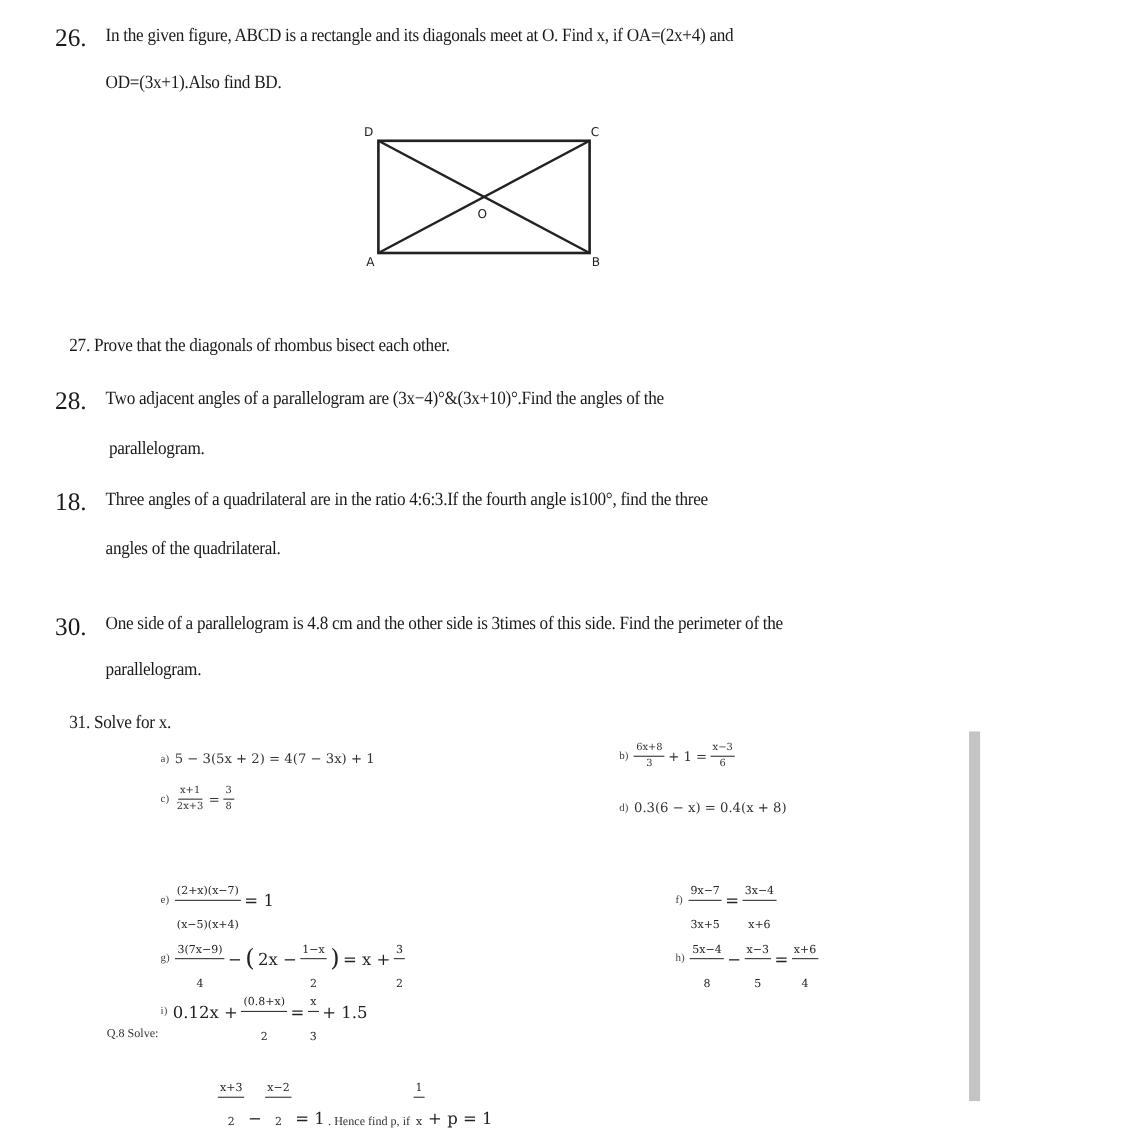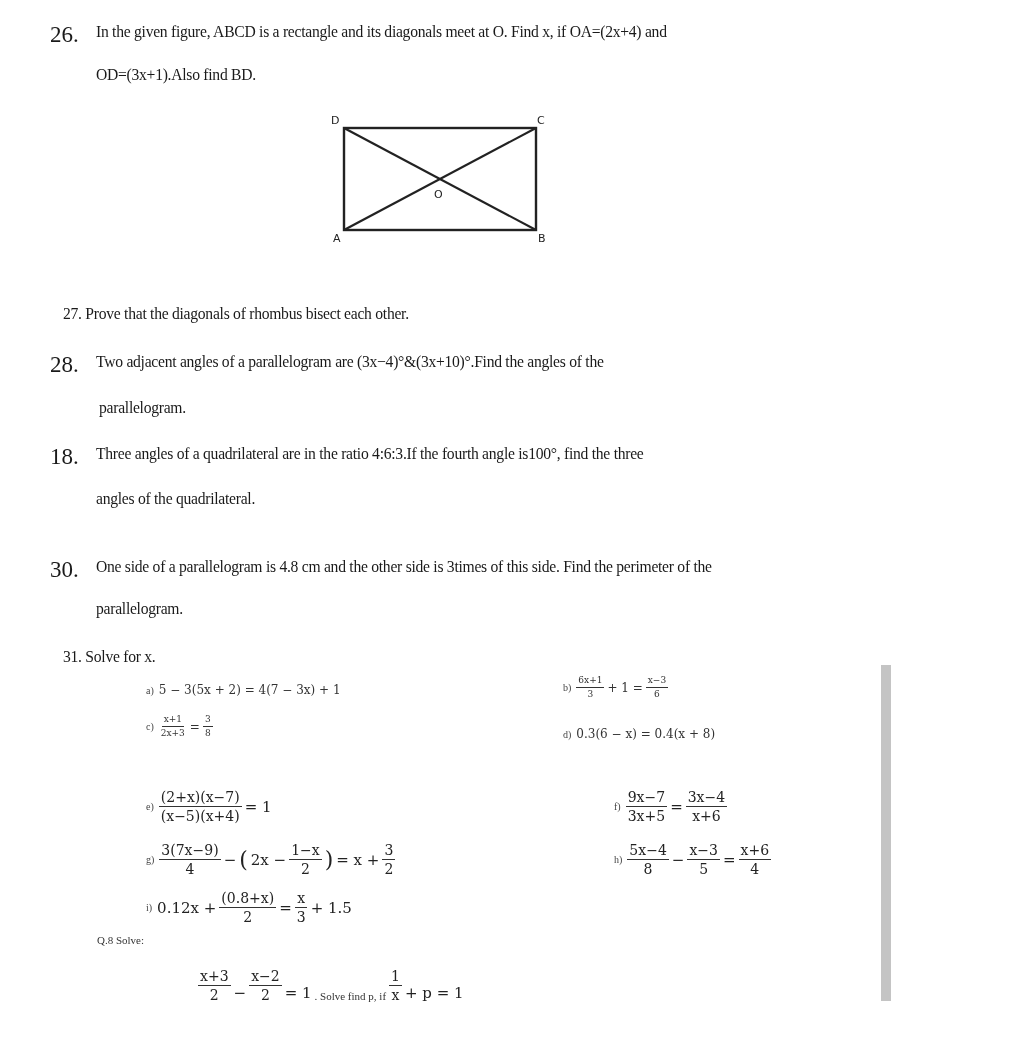--- a/index.html
+++ b/index.html
@@ -12,21 +12,21 @@
     .num { font-size: 23px; }
     .math {
       font-family: "DejaVu Serif", serif; font-size: 12px; color: #333;
       display: flex; align-items: center; gap: 3px;
     }
     .math.big { font-size: 15px; color: #222; }
     .lbl { font-family: "Liberation Serif", serif; font-size: 10px; color: #444; margin-right: 2px; }
     .frac { display: inline-flex; flex-direction: column; align-items: center; vertical-align: middle; line-height: 1; }
     .frac .n { font-size: 9px; padding: 0 2px 2px; border-bottom: 1.4px solid #333; }
     .frac .d { font-size: 9px; padding: 2px 2px 0; }
-    .math.big .frac .n, .math.big .frac .d { font-size: 14px; }
+    .math.big .frac .n, .math.big .frac .d { font-size: 10px; margin-top: 16px; }
     .paren { font-size: 22px; line-height: 1; }
     .vbar { position: absolute; left: 881px; top: 665px; width: 10px; height: 336px; background: #c4c4c4; }
     .fig-lbl { position: absolute; font-family: "DejaVu Sans", sans-serif; font-size: 11px; color: #222; }
     .small { font-family: "Liberation Serif", serif; font-size: 11px; color: #333; }
   </style>
 </head>
 <body>
 
 <div class="abs num" style="left:50px;top:22px;">26.</div>
 <div class="abs q" style="left:96px;top:22px;">In the given figure, ABCD is a rectangle and its diagonals meet at O.  Find x, if OA=(2x+4) and</div>
@@ -63,21 +63,21 @@
 <div class="abs q" style="left:63px;top:647px;">31. Solve for x.</div>
 
 <div class="abs math" style="left:146px;top:683px;">
   <span class="lbl">a)</span>
   <span>5 − 3(5x + 2) = 4(7 − 3x) + 1</span>
 </div>
 
 <div class="abs math" style="left:563px;top:676px;">
   <span class="lbl">b)</span>
   <span class="frac">
-      <span class="n">6x+1</span>
+      <span class="n">6x+8</span>
       <span class="d">3</span>
     </span>
   <span>+ 1 =</span>
   <span class="frac">
       <span class="n">x−3</span>
       <span class="d">6</span>
     </span>
 </div>
 
 <div class="abs math" style="left:146px;top:715px;">
@@ -179,21 +179,21 @@
   <span class="frac">
       <span class="n">x+3</span>
       <span class="d">2</span>
     </span>
   <span>−</span>
   <span class="frac">
       <span class="n">x−2</span>
       <span class="d">2</span>
     </span>
   <span>= 1</span>
-  <span class="small">. Solve find  p, if</span>
+  <span class="small">. Hence find  p, if</span>
   <span class="frac">
       <span class="n">1</span>
       <span class="d">x</span>
     </span>
   <span>+ p = 1</span>
 </div>
 
 <div class="vbar"></div>
 
 </body></html>

